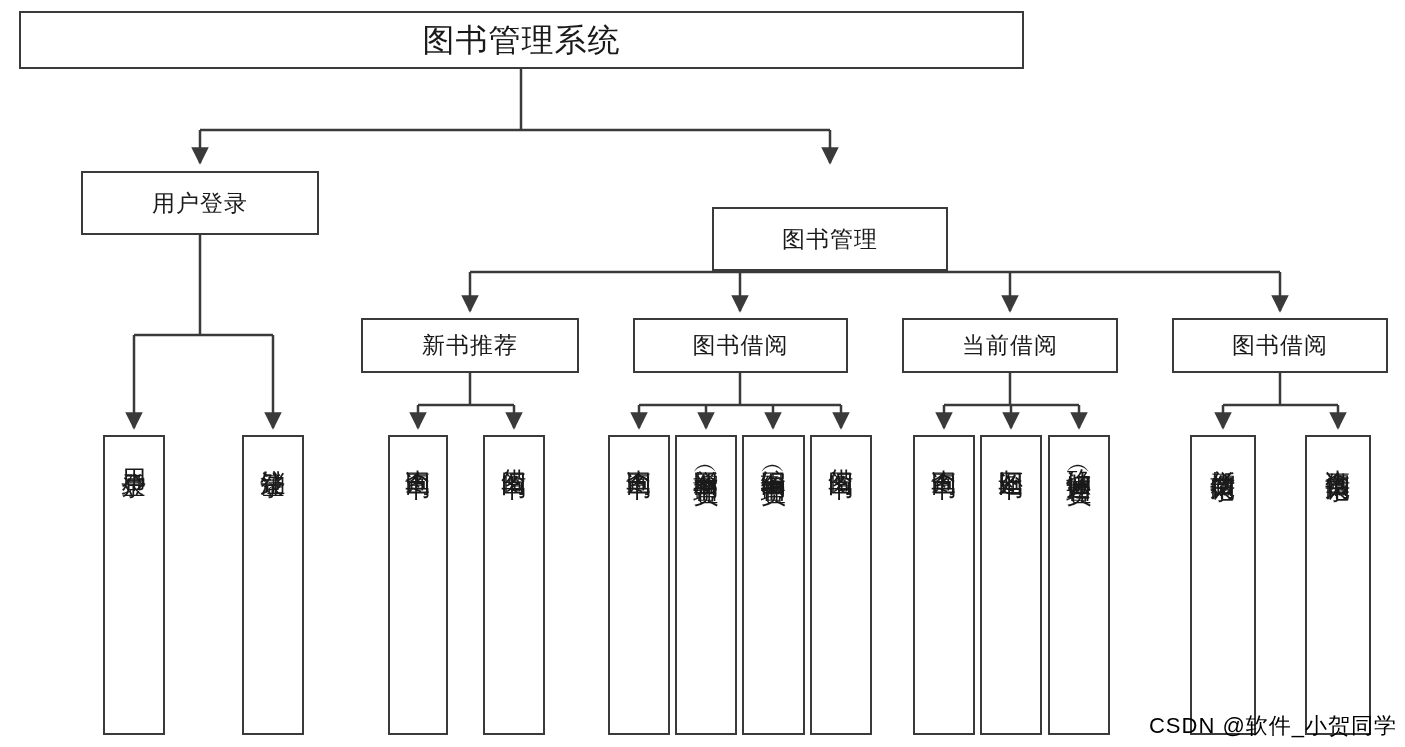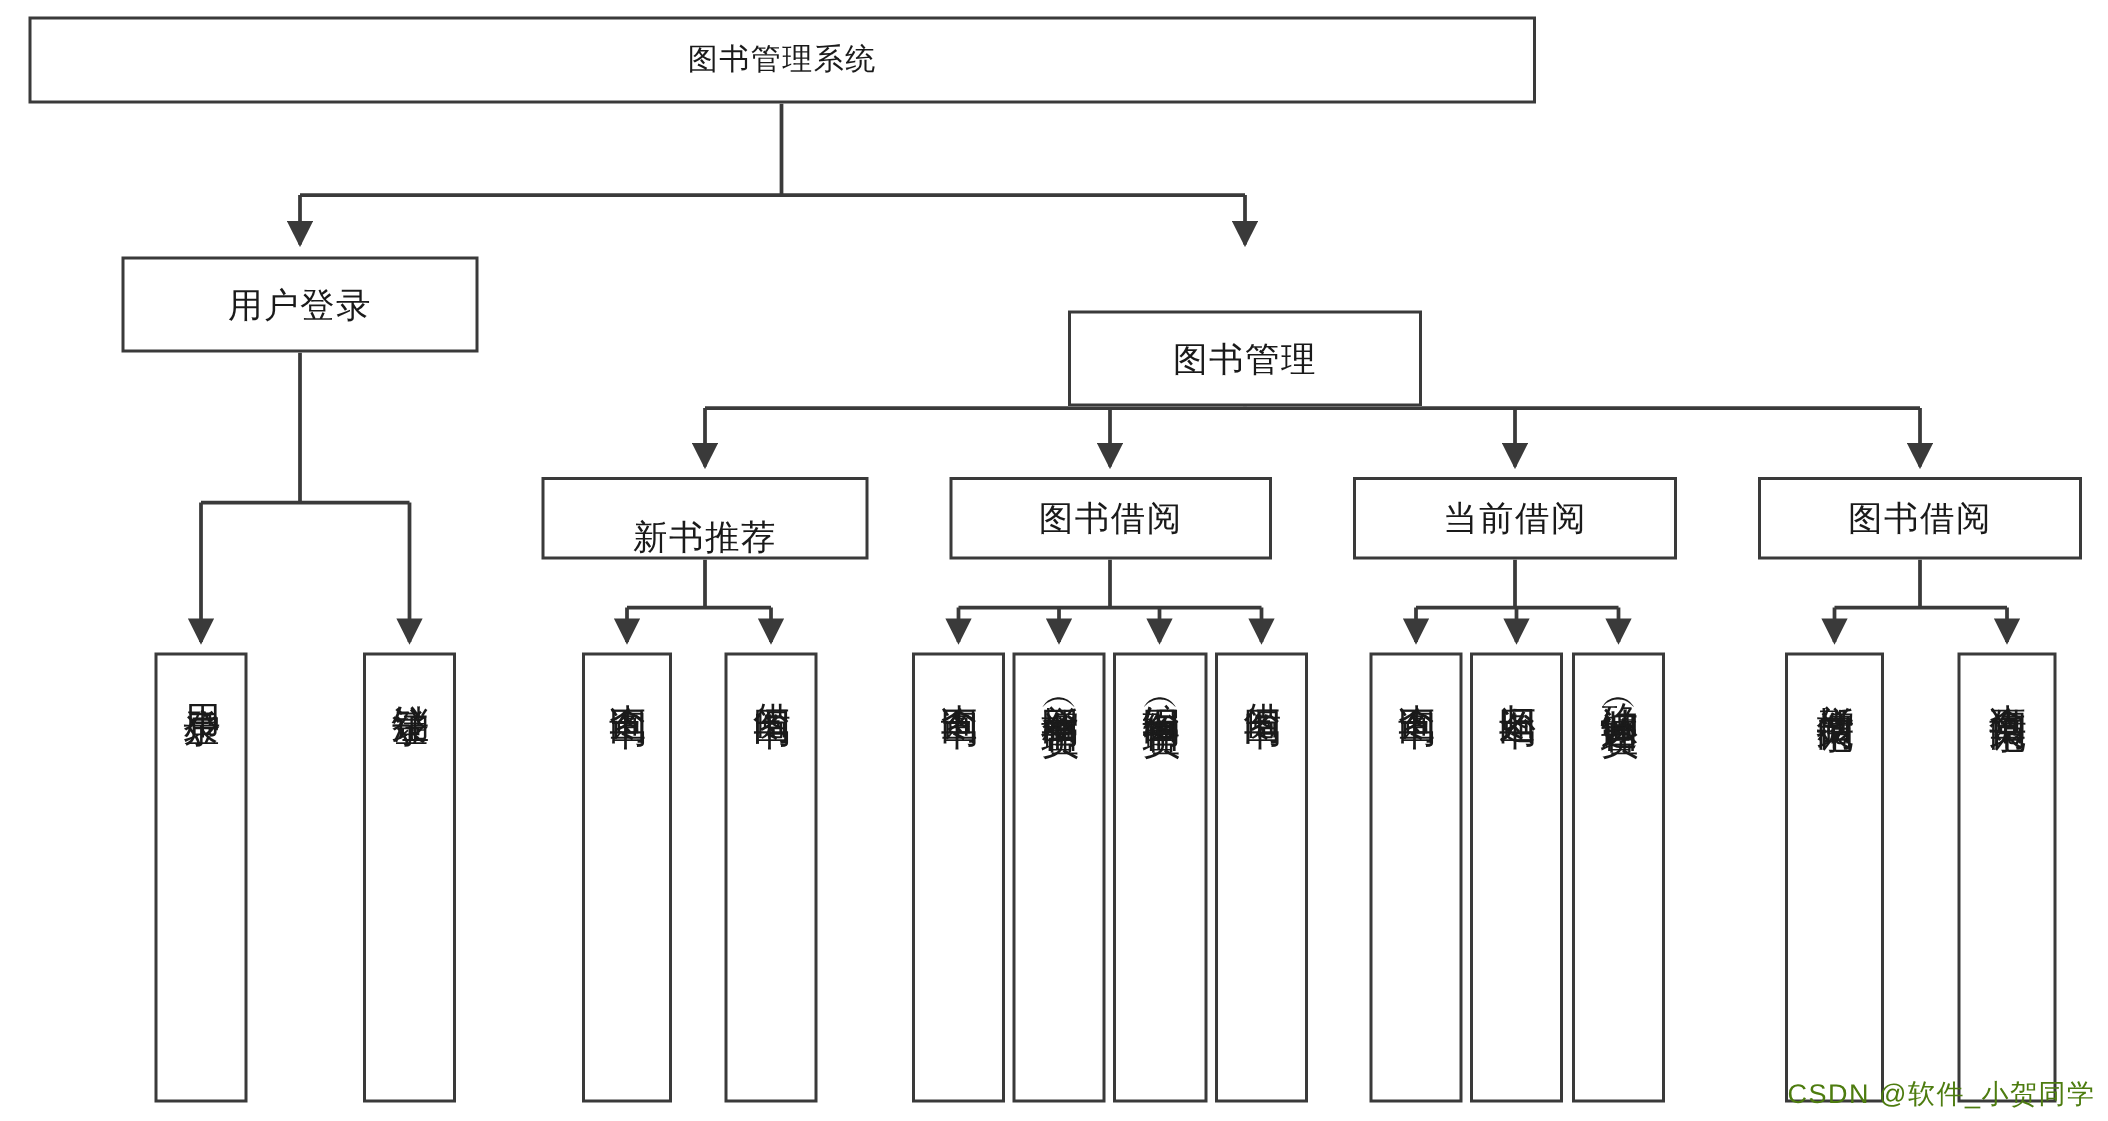--- a/index.html
+++ b/index.html
@@ -46,27 +46,27 @@
     padding-top: 12px;
   }
   .node.vert .node-label {
     writing-mode: vertical-rl;
     text-orientation: upright;
     font-size: 25px;
     line-height: 1.05;
     letter-spacing: 2px;
     white-space: nowrap;
   }
-  .node.root .node-label { font-size: 20px; }
+  .node.root .node-label { font-size: 32px; }
   .watermark {
     position: absolute;
     right: 8px;
     bottom: 6px;
-    font-size: 18px;
-    color: #4d7c0f;
+    font-size: 22px;
+    color: #000000;
     letter-spacing: 1px;
     white-space: nowrap;
     user-select: none;
   }
 </style>
 </head>
 <body>
 
 <div id="stage">
 
@@ -124,21 +124,21 @@
     <span class="node-label">图书管理系统</span>
   </div>
 
   <div class="node horiz" style="left: 81px; top: 171px; width: 238px; height: 64px;">
     <span class="node-label">用户登录</span>
   </div>
   <div class="node horiz" style="left: 712px; top: 171px; width: 236px; height: 64px; margin-top: 36px;">
     <span class="node-label">图书管理</span>
   </div>
 
-  <div class="node horiz" style="left: 361px; top: 318px; width: 218px; height: 55px; align-items: flex-end;">
+  <div class="node horiz" style="left: 361px; top: 318px; width: 218px; height: 55px;">
     <span class="node-label">新书推荐</span>
   </div>
   <div class="node horiz" style="left: 633px; top: 318px; width: 215px; height: 55px;">
     <span class="node-label">图书借阅</span>
   </div>
   <div class="node horiz" style="left: 902px; top: 318px; width: 216px; height: 55px;">
     <span class="node-label">当前借阅</span>
   </div>
   <div class="node horiz" style="left: 1172px; top: 318px; width: 216px; height: 55px;">
     <span class="node-label">图书借阅</span>

